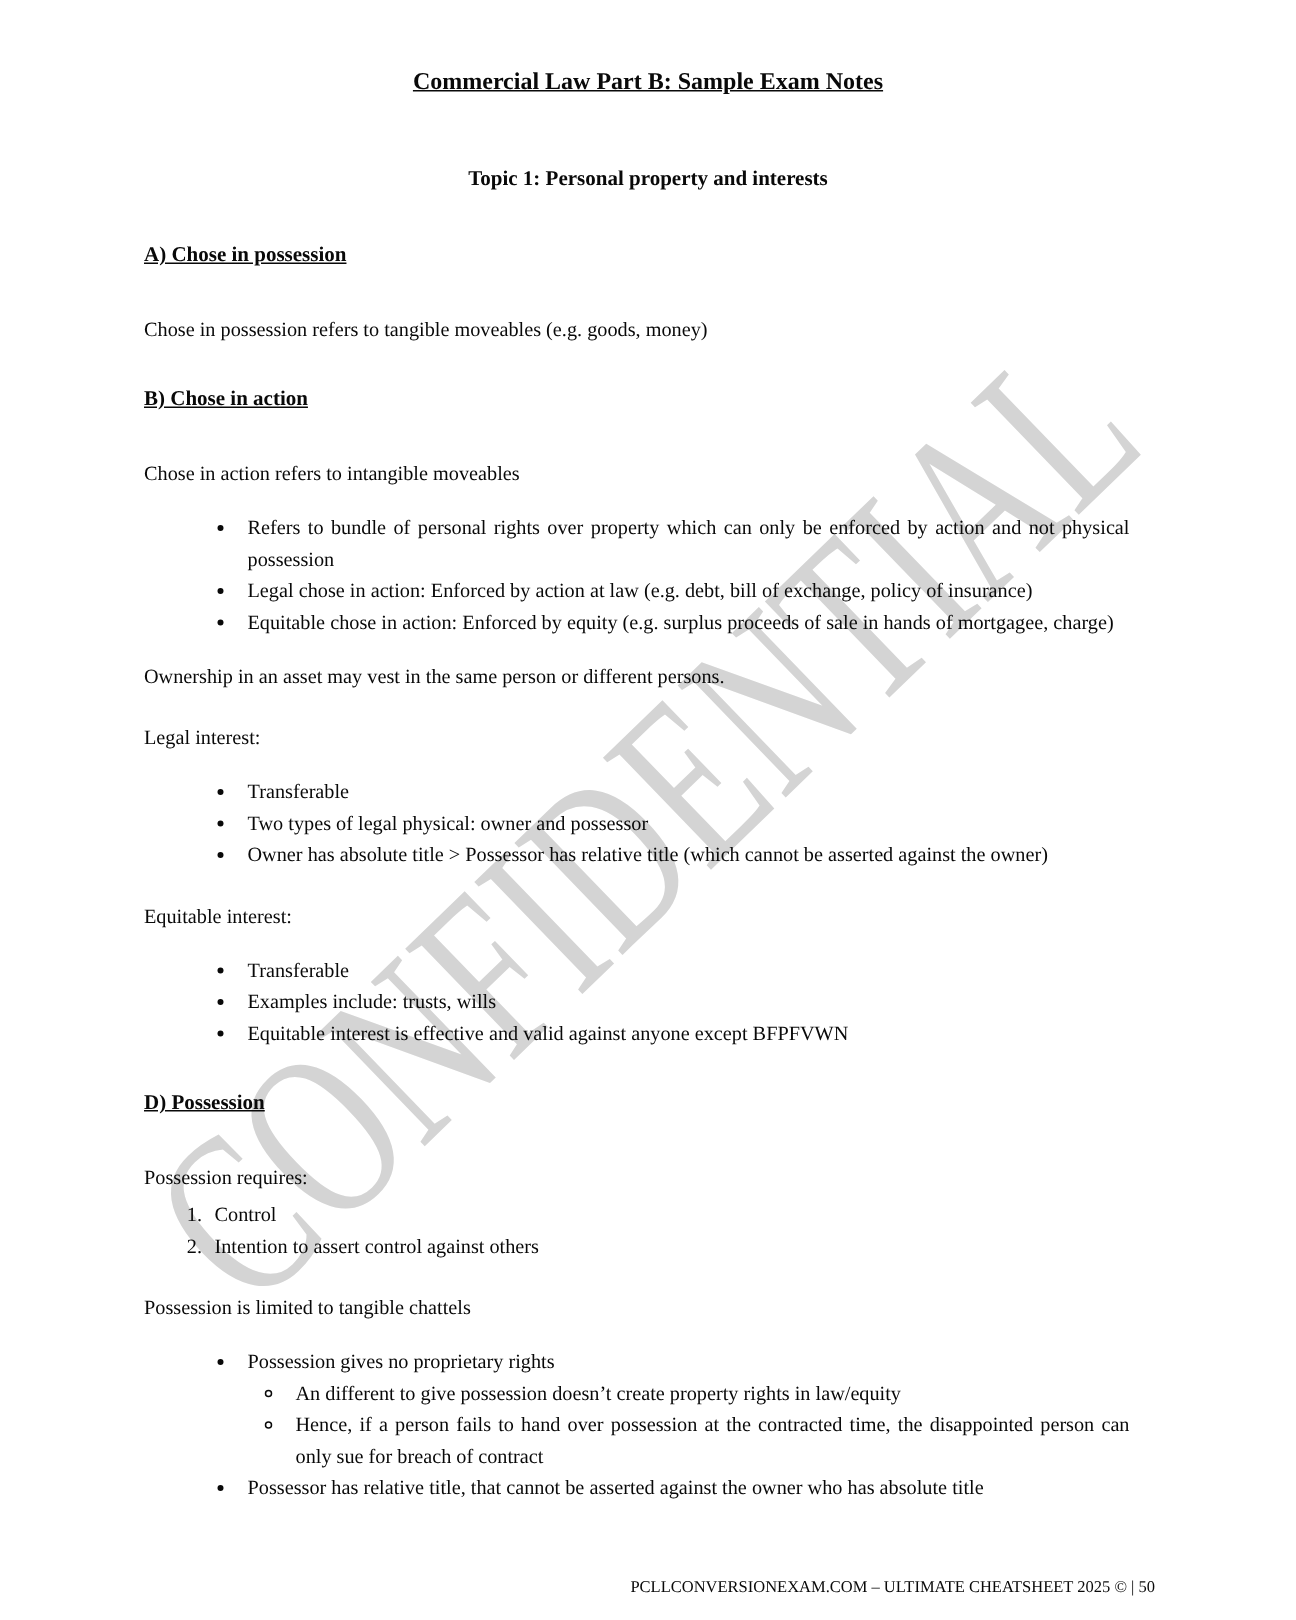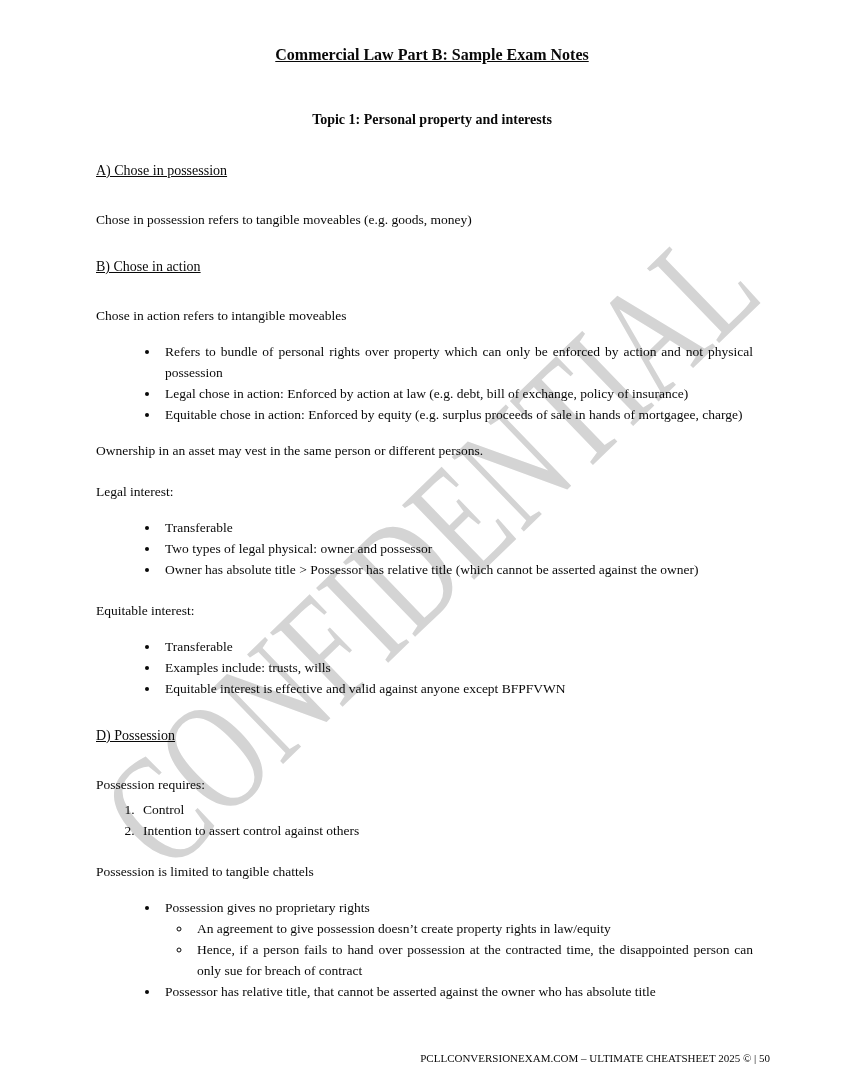--- a/index.html
+++ b/index.html
@@ -48,21 +48,21 @@
   h2.doc-subtitle {
     font-size: 14px;
     line-height: 20px;
     font-weight: bold;
     text-align: center;
     margin: 0 0 31px 0;
   }
   h3.section-heading {
     font-size: 14px;
     line-height: 20px;
-    font-weight: normal;
+    font-weight: bold;
     text-decoration: underline;
     margin: 27px 0 28px 0;
   }
   p {
     margin: 20px 0 0 0;
   }
   p.tight {
     margin: 0;
   }
   ul.bullets {
@@ -137,21 +137,21 @@
     <p class="tight">Possession requires:</p>
     <ol class="numbered">
       <li>Control</li>
       <li>Intention to assert control against others</li>
     </ol>
     <p>Possession is limited to tangible chattels</p>
     <ul class="bullets">
       <li>
         <span>Possession gives no proprietary rights</span>
         <ul class="sub-bullets">
-          <li>An agreement to give possession doesn’t create property rights in law/equity</li>
+          <li>An different to give possession doesn’t create property rights in law/equity</li>
           <li>Hence, if a person fails to hand over possession at the contracted time, the disappointed person can only sue for breach of contract</li>
         </ul>
       </li>
       <li>Possessor has relative title, that cannot be asserted against the owner who has absolute title</li>
     </ul>
 
   </div>
 
   <div class="footer">PCLLCONVERSIONEXAM.COM – ULTIMATE CHEATSHEET 2025 © | 50</div>
 

